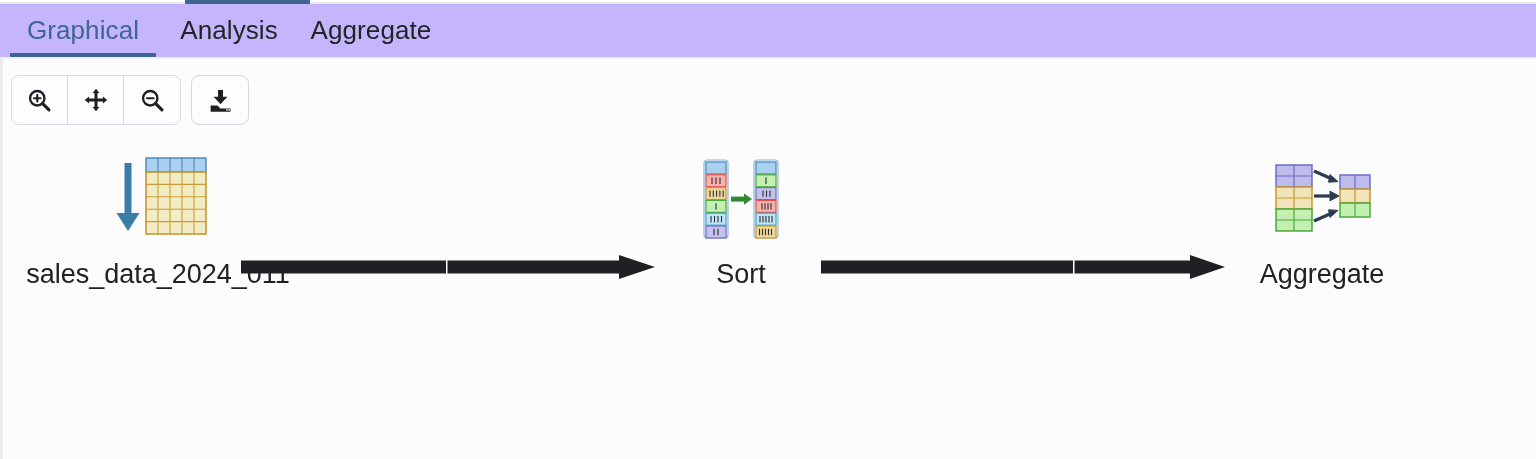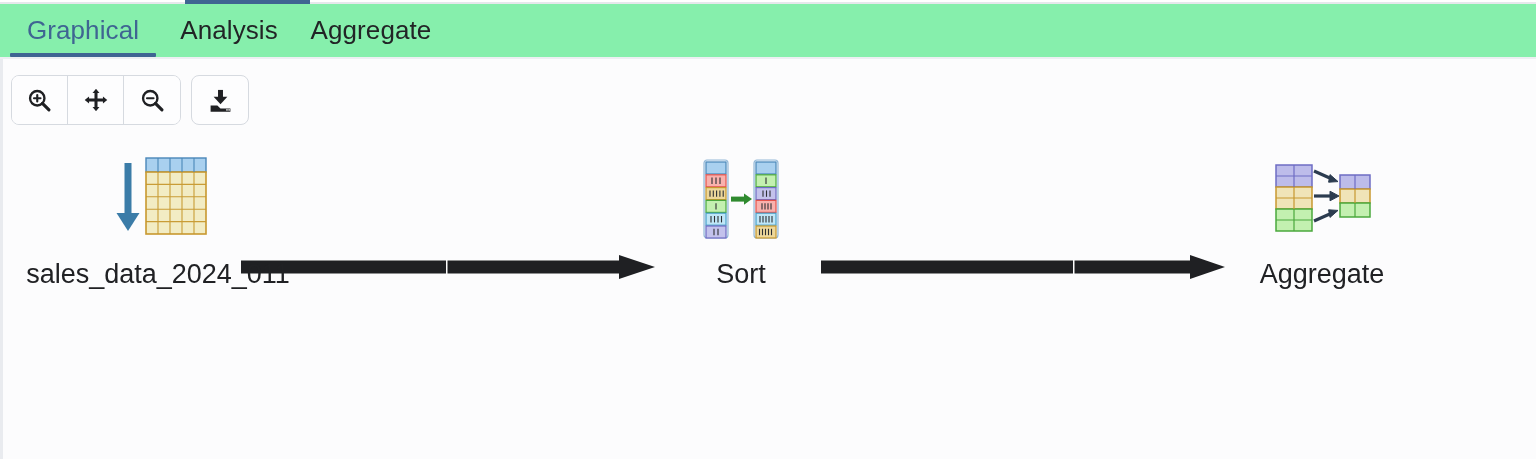--- a/index.html
+++ b/index.html
@@ -35,21 +35,21 @@
     left: 185px; top: 0px;
     width: 125px; height: 4px;
     background: #3f6592;
   }
 
   
   #tabbar {
     position: absolute;
     left: 0; top: 4px;
     width: 1536px; height: 55px;
-    background: #86efac;
+    background: #c4b5fd;
     border-bottom: 2px solid #edeff2;
     box-sizing: border-box;
   }
   .tab {
     position: absolute;
     top: 0;
     height: 53px;
     display: flex;
     align-items: center;
     justify-content: center;

